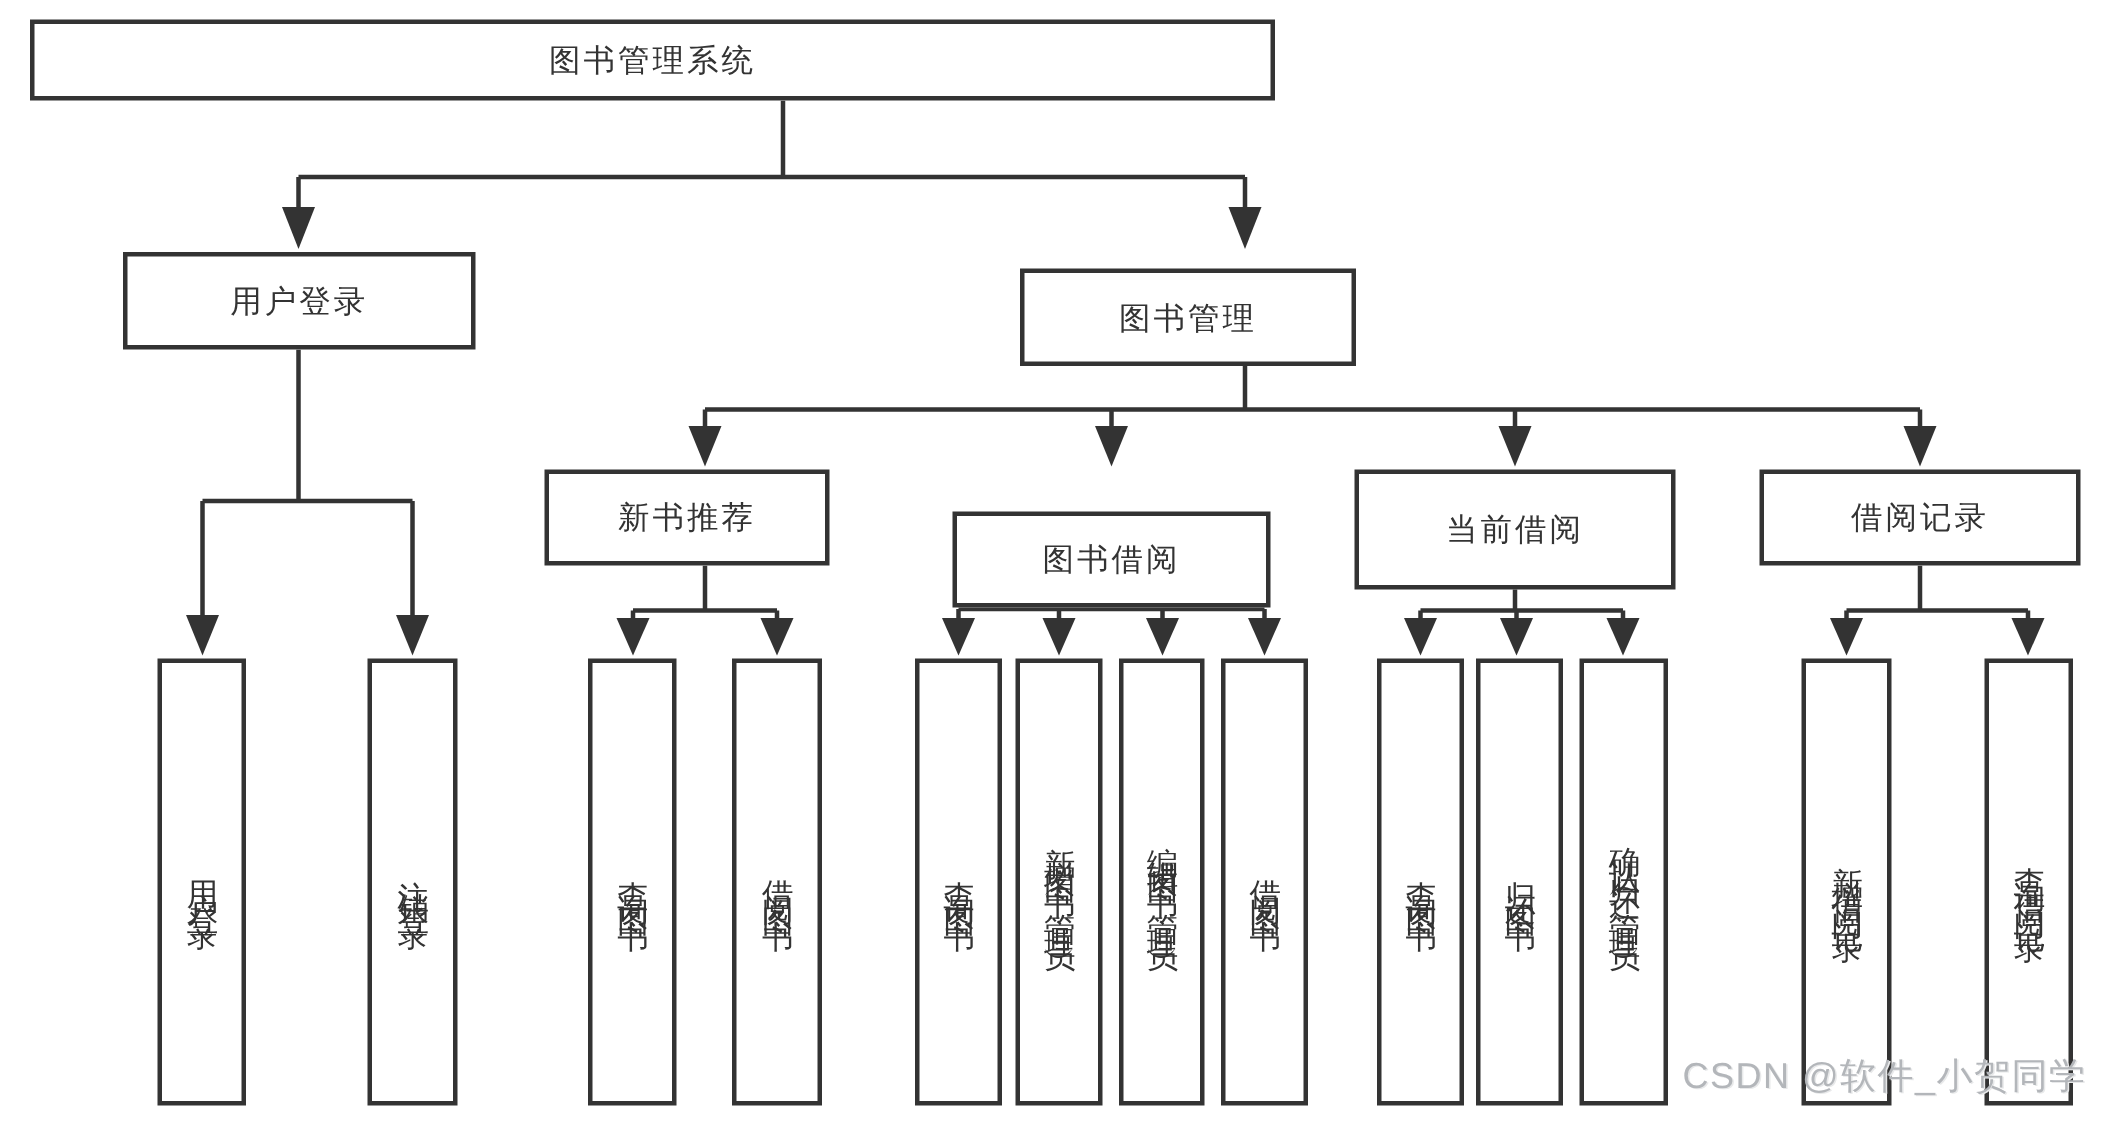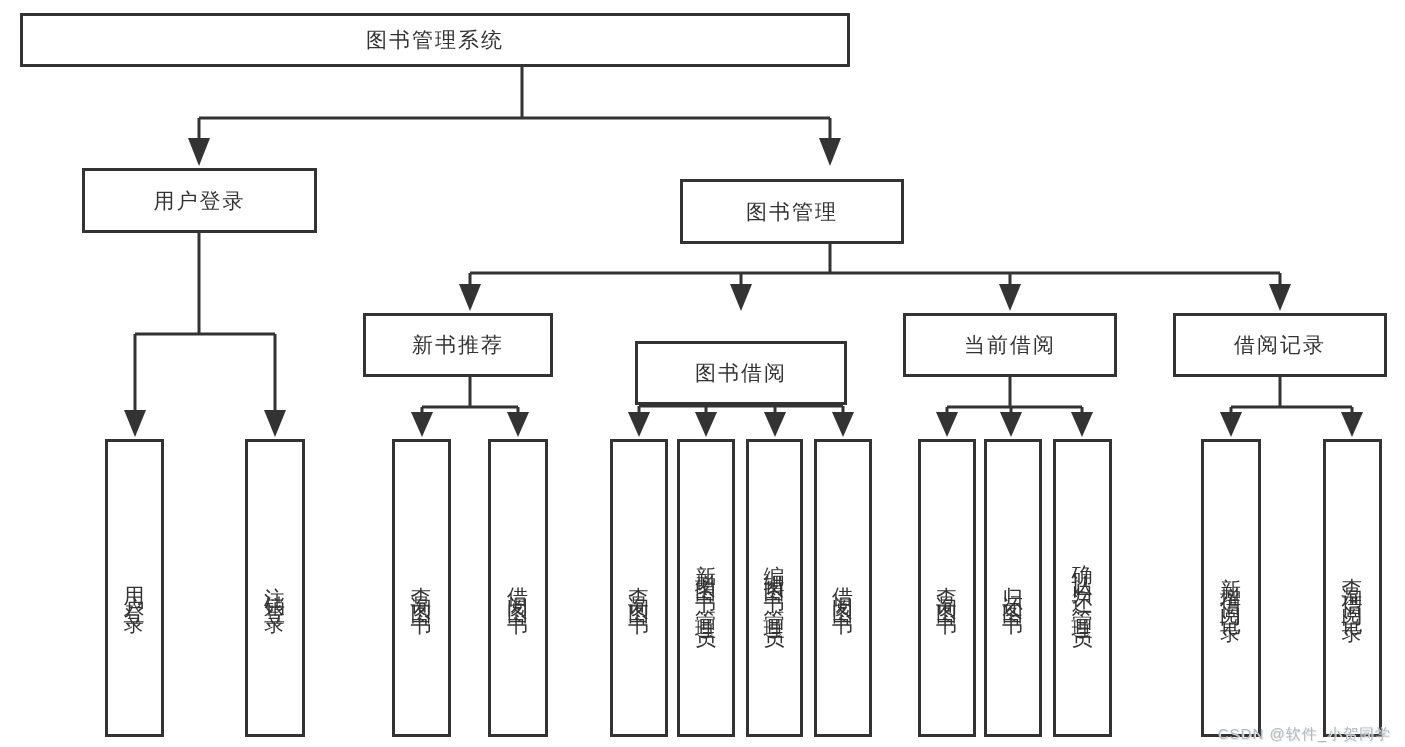--- a/index.html
+++ b/index.html
@@ -55,22 +55,22 @@
     text-orientation: mixed;
     font-size: 21px;
     letter-spacing: 9px;
     line-height: 1;
     color: #333333;
     white-space: nowrap;
   }
   .watermark {
     position: absolute;
     right: 14px;
-    bottom: 3px;
-    font-size: 15px;
+    bottom: 14px;
+    font-size: 24px;
     letter-spacing: 1px;
     color: #b3b6ba;
     text-shadow: 1px 1px 0 #e8e9ea;
     white-space: nowrap;
   }
 </style>
 </head>
 <body>
 
 <div class="canvas">
@@ -135,21 +135,21 @@
   <div class="box" style="left:680px; top:168px; width:224px; height:65px;margin-top:11px;">
     <span class="h-label">图书管理</span>
   </div>
 
   <div class="box" style="left:363px; top:313px; width:190px; height:64px;">
     <span class="h-label">新书推荐</span>
   </div>
   <div class="box" style="left:635px; top:313px; width:212px; height:64px;margin-top:28px;">
     <span class="h-label">图书借阅</span>
   </div>
-  <div class="box" style="left:903px; top:313px; width:214px; height:64px;">
+  <div class="box" style="left:903px; top:313px; width:214px; height:80px;">
     <span class="h-label">当前借阅</span>
   </div>
   <div class="box" style="left:1173px; top:313px; width:214px; height:64px;">
     <span class="h-label">借阅记录</span>
   </div>
 
   <div class="box" style="left:105px; top:439px; width:59px; height:298px;">
     <span class="v-label">用户登录</span>
   </div>
   <div class="box" style="left:245px; top:439px; width:60px; height:298px;">

